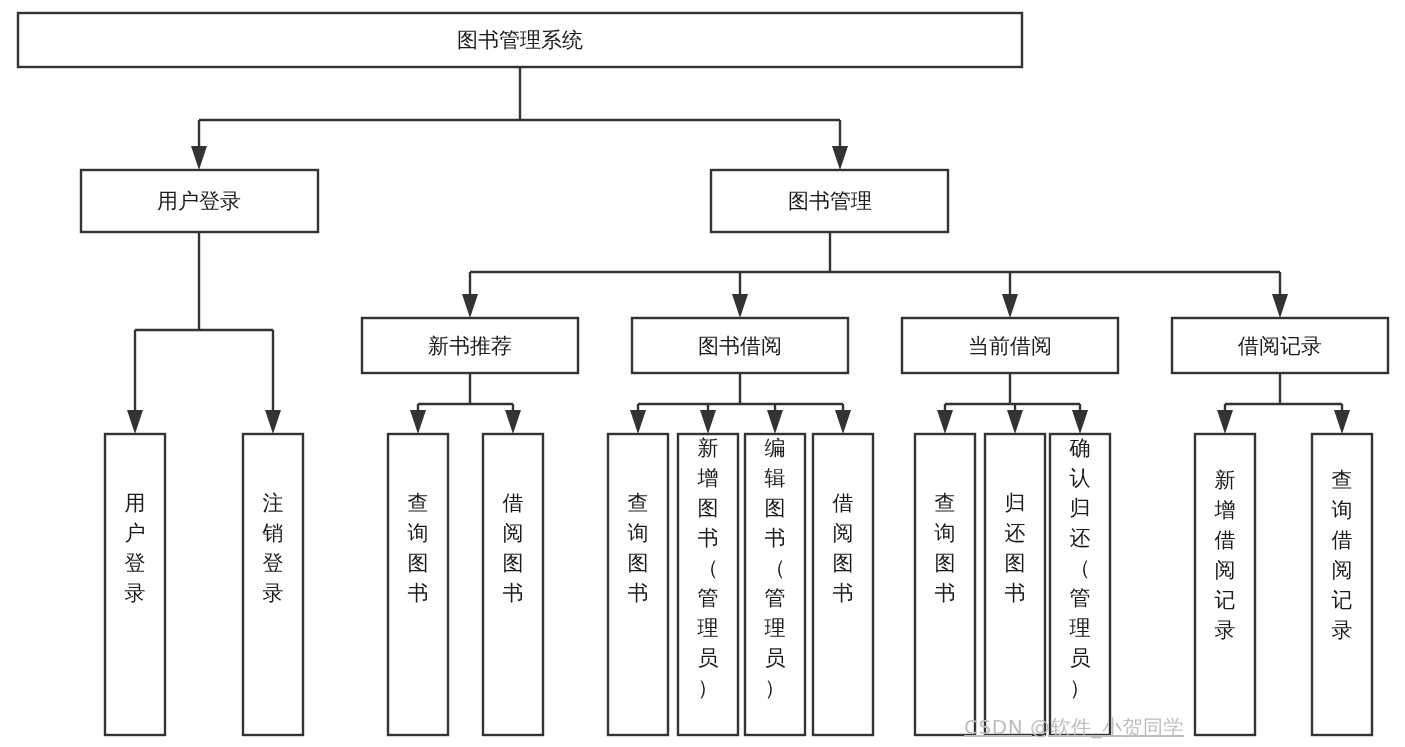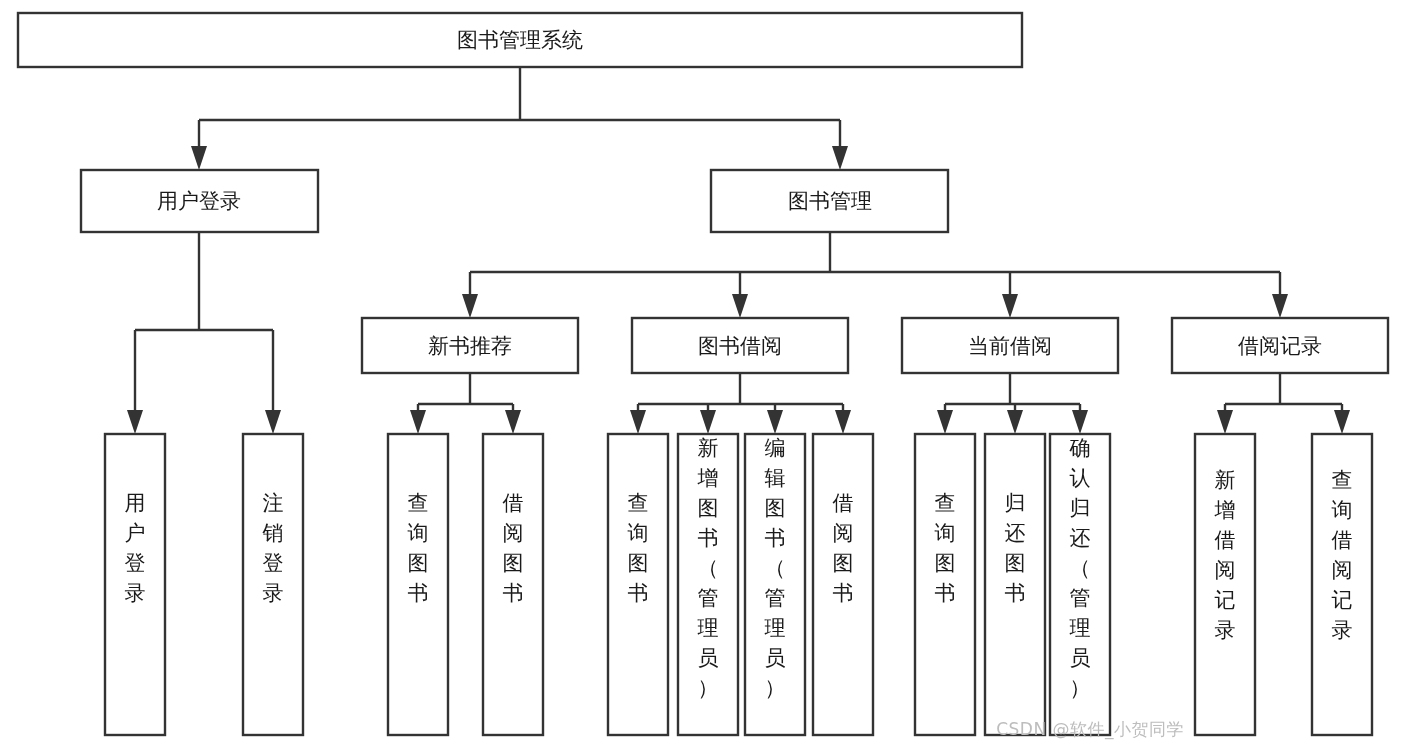--- a/index.html
+++ b/index.html
@@ -54,25 +54,26 @@
     font-family: "DejaVu Sans", "Liberation Sans", sans-serif;
     font-size: 21px;
     fill: #1a1a1a;
     text-anchor: middle;
   }
   .watermark-text {
     position: absolute;
     right: 6px;
     bottom: 6px;
     font-family: "DejaVu Sans", "Liberation Sans", sans-serif;
-    font-size: 17px;
+    font-size: 20px;
     color: #bdbdbd;
     white-space: nowrap;
     letter-spacing: 0.5px;
     pointer-events: none;
+    text-decoration: underline;
   }
 </style>
 </head>
 <body>
 
 <div id="diagram-root">
 
   <svg class="tree-canvas" viewBox="0 0 1405 747" xmlns="http://www.w3.org/2000/svg">
 
     <g>

